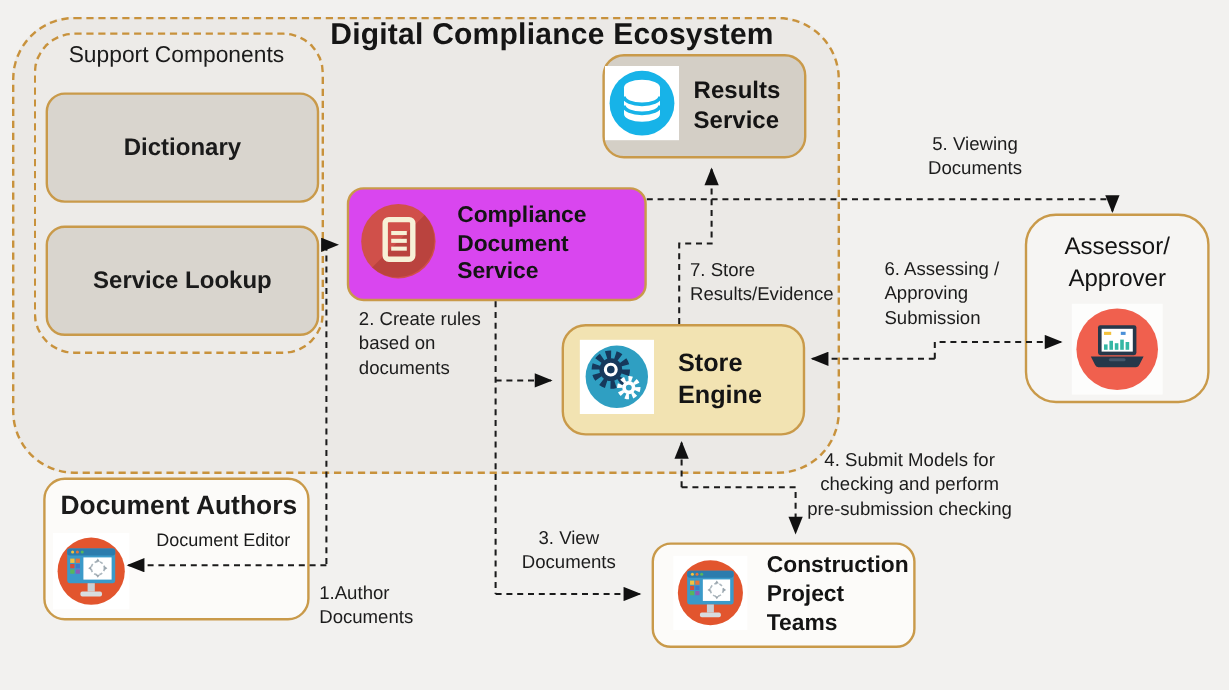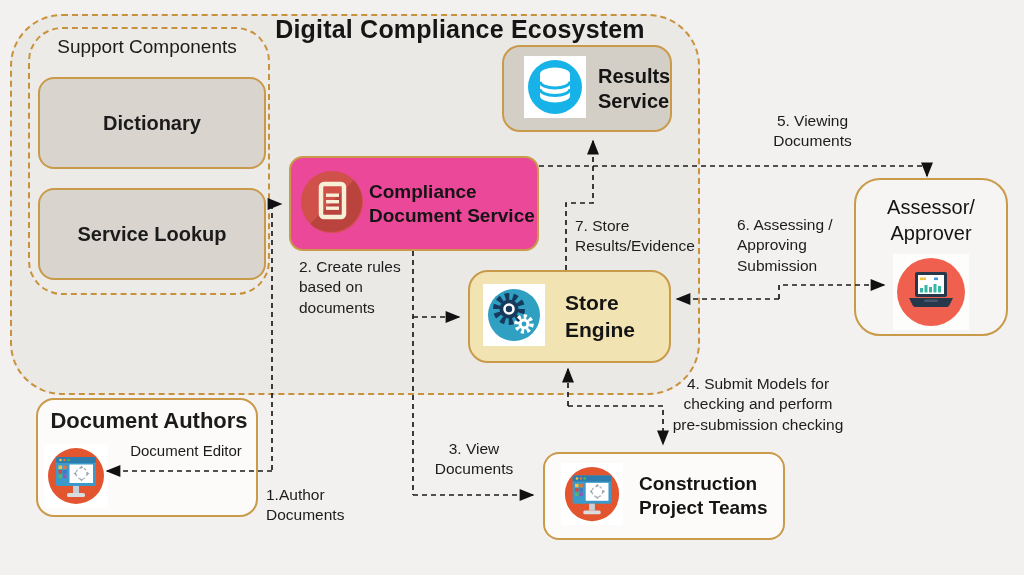--- a/index.html
+++ b/index.html
@@ -22,42 +22,42 @@
                 font-size:20px;font-weight:700;}
   #dictionary{top:77px;}
   #service-lookup{top:188px;}
 
   
   .node{border:2px solid #c99a4a;display:flex;align-items:center;box-sizing:border-box;}
   .node .txt{font-weight:700;line-height:1.25;color:#141414;}
   .icon-tile{flex:0 0 auto;}
 
   #results-service{left:502px;top:45px;width:170px;height:87px;background:#d4cfc6;border-radius:18px;
-                   padding-left:20px;gap:12px;}
+                   padding-left:0;gap:12px;}
   #results-service .txt{font-size:20px;}
 
-  #cds{left:289px;top:156px;width:250px;height:95px;background:#ec4899;border-radius:14px;
-       padding-left:6px;gap:2px;}
+  #cds{left:289px;top:156px;width:250px;height:95px;background:#d946ef;border-radius:14px;
+       padding-left:6px;gap:14px;}
   #cds .txt{font-size:19px;}
 
   #rule-engine{left:468px;top:270px;width:203px;height:93px;background:#f2e3b2;border-radius:20px;
                padding-left:13px;gap:20px;}
   #rule-engine .txt{font-size:21px;}
 
   #assessor{left:854px;top:178px;width:154px;height:158px;background:#f6f5f3;border-radius:26px;
             flex-direction:column;justify-content:flex-end;padding-top:14px;}
   #assessor .txt{font-size:20px;font-weight:400;text-align:center;line-height:1.3;}
 
   #authors{left:36px;top:398px;width:222px;height:119px;background:#fcfbf9;border-radius:18px;
            display:block;}
   #authors-title{left:0;top:8px;width:222px;text-align:center;font-size:22px;font-weight:700;}
   #authors-sub{left:78px;top:42px;width:140px;text-align:center;font-size:15px;}
   #authors-icon{left:6px;top:44px;}
 
-  #cpt{left:543px;top:452px;width:242px;height:88px;background:#fcfbf9;border-radius:16px;
+  #cpt{left:543px;top:452px;width:220px;height:88px;background:#fcfbf9;border-radius:16px;
        padding-left:16px;gap:16px;}
   #cpt .txt{font-size:19px;}
 
   
   .flow-label{font-size:15.5px;line-height:1.32;white-space:pre-line;color:#1c1c1c;}
   #f1{left:266px;top:485px;width:110px;}
   #f2{left:299px;top:257px;width:120px;}
   #f3{left:424px;top:439px;width:100px;text-align:center;}
   #f4{left:660px;top:374px;width:196px;text-align:center;}
   #f5{left:760px;top:111px;width:105px;text-align:center;}

